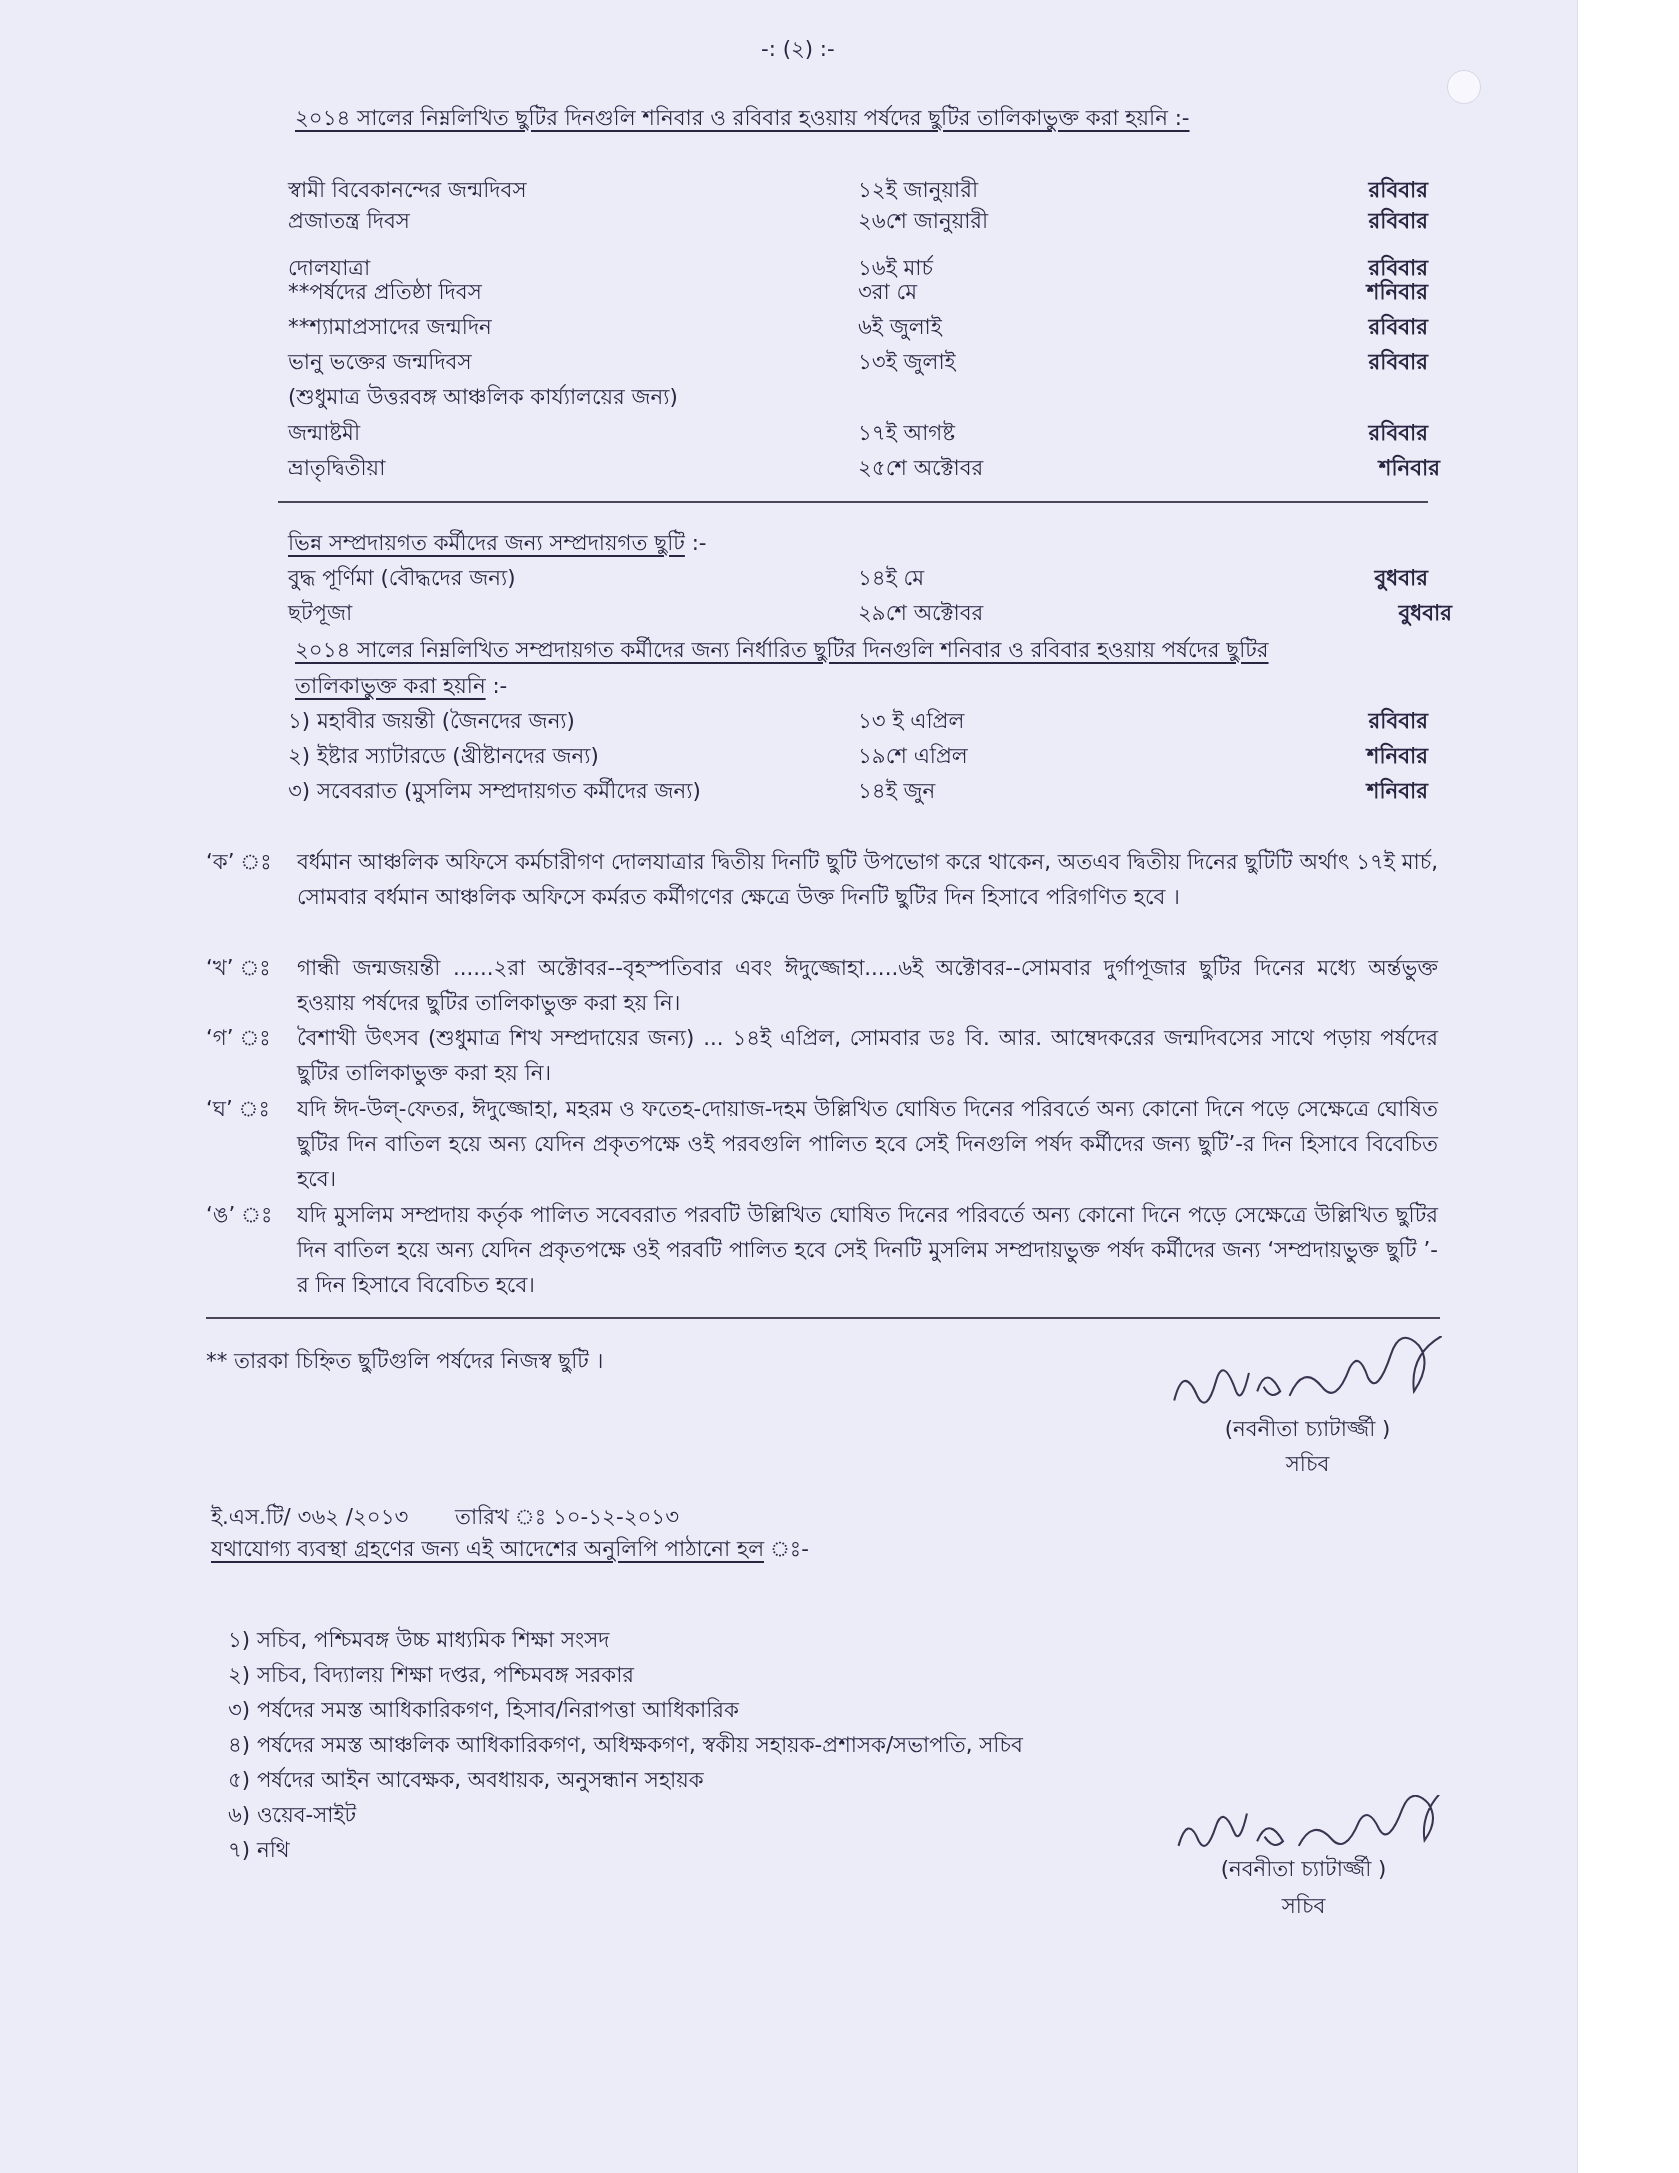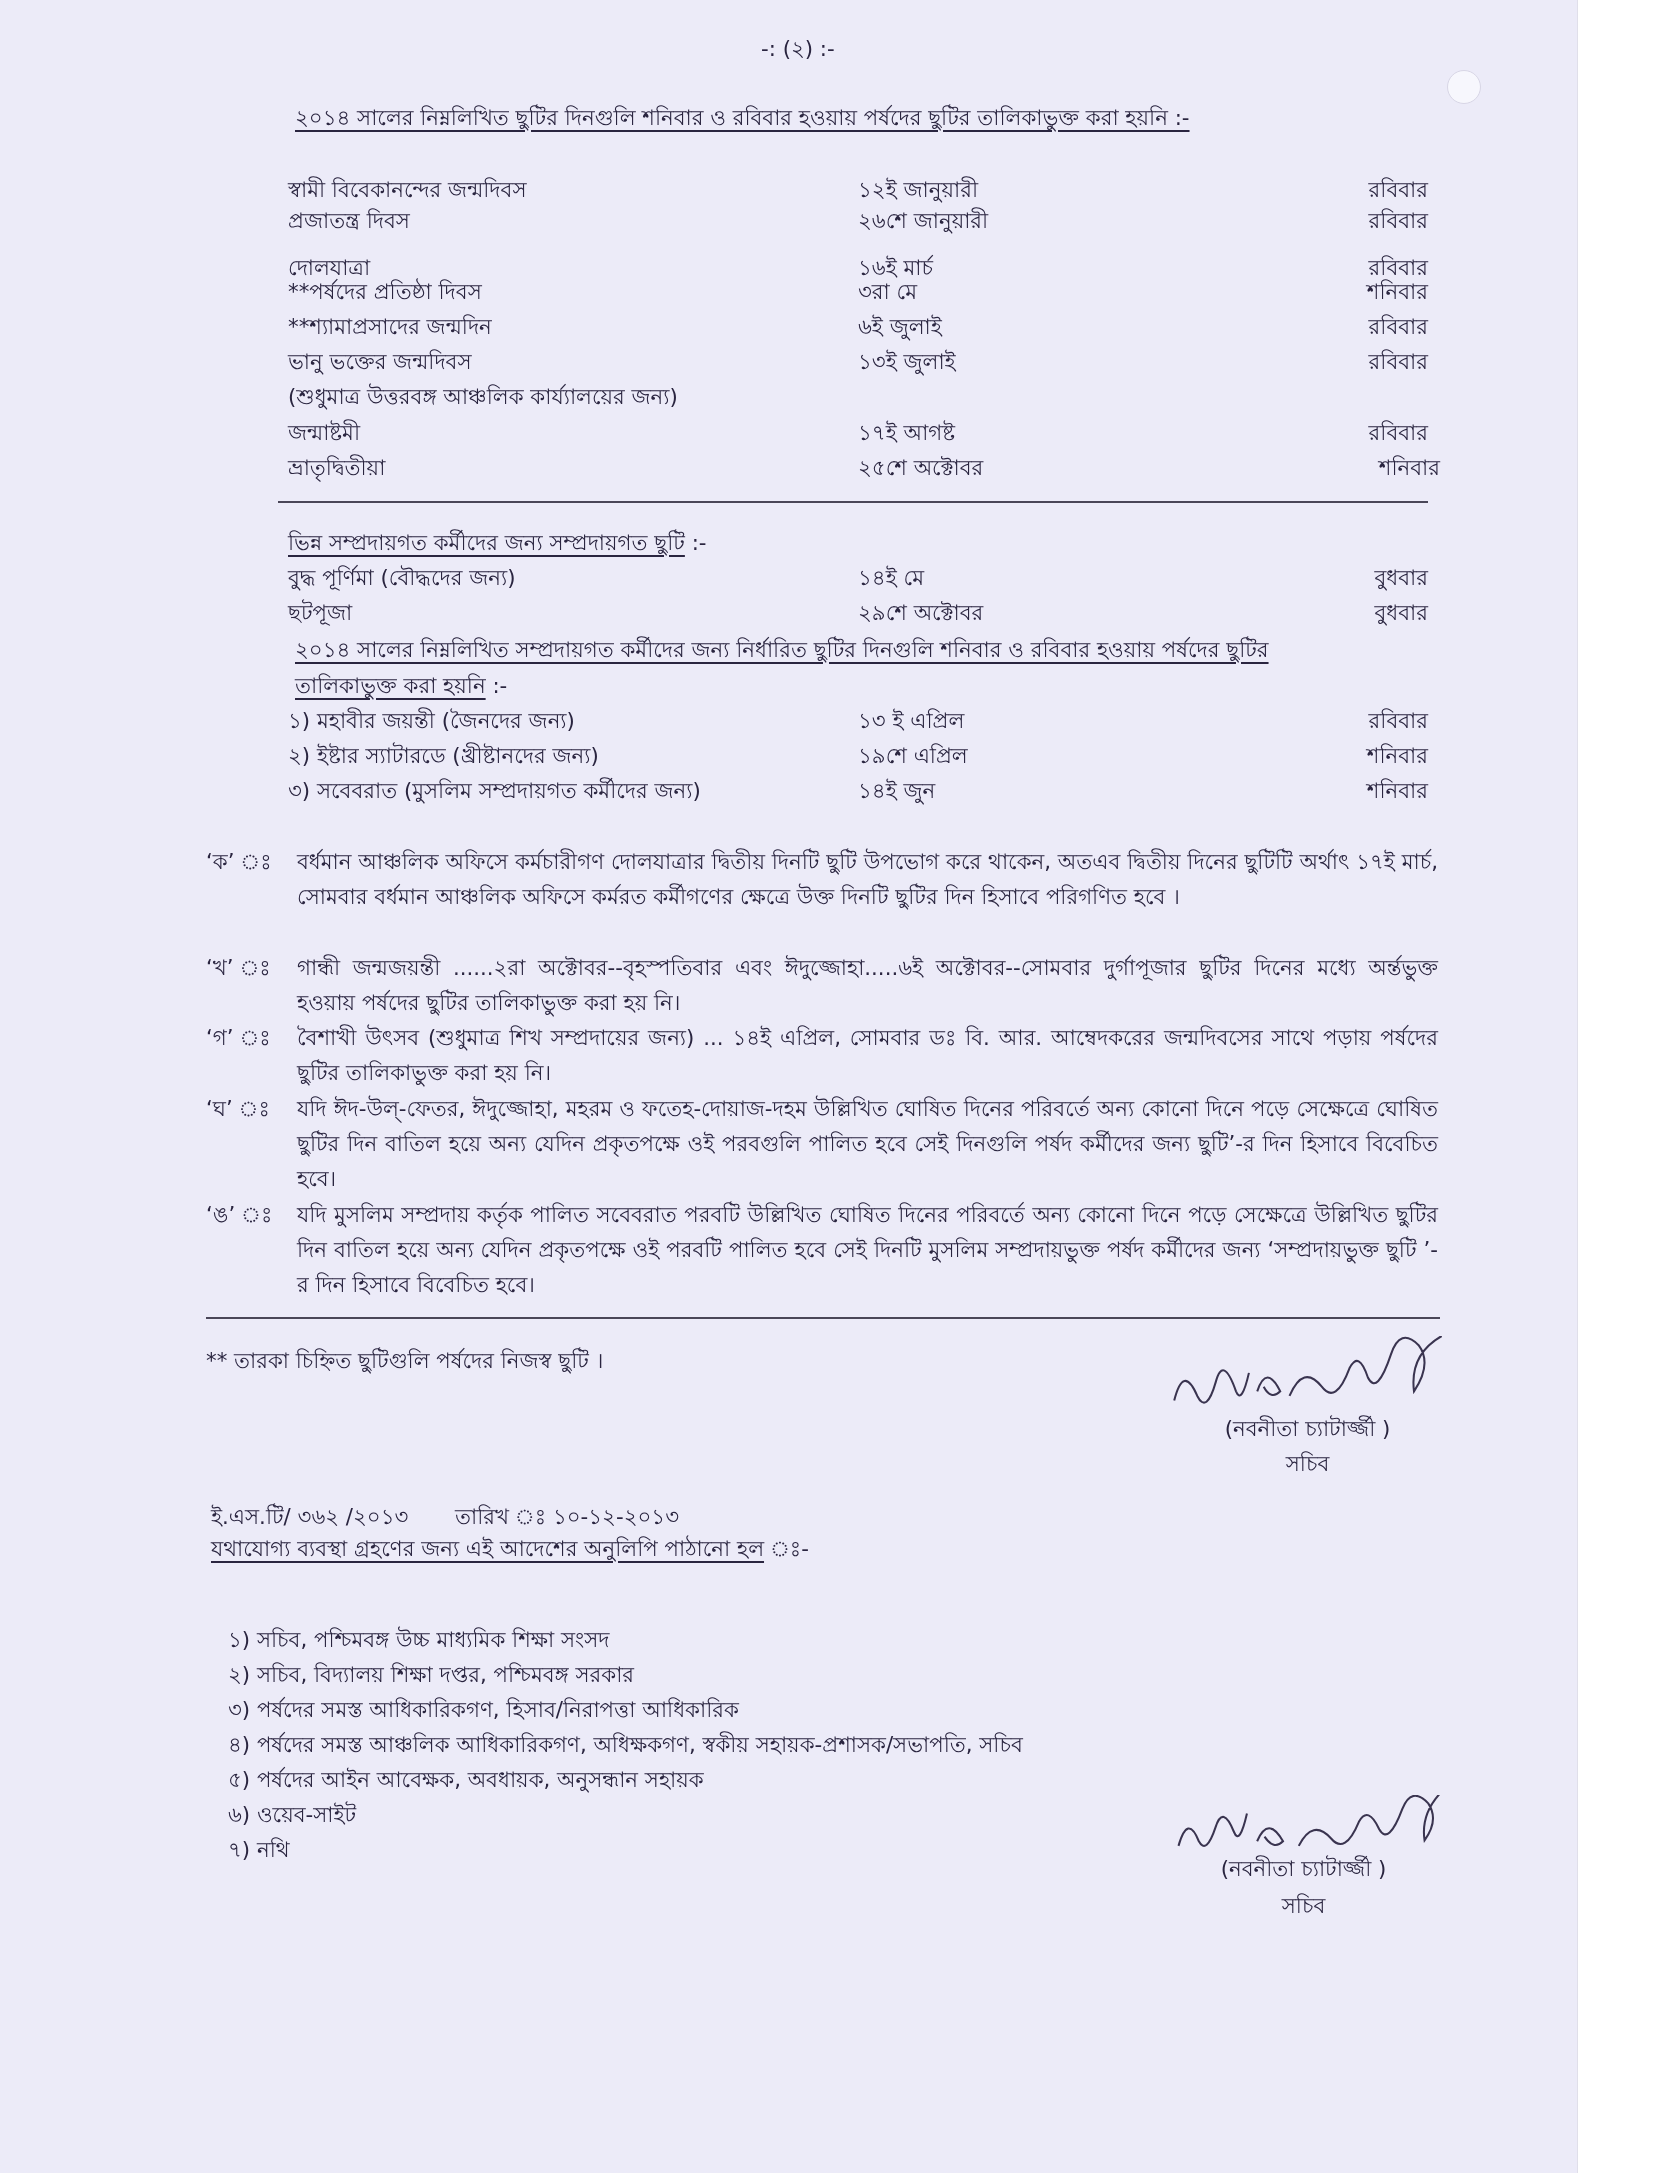--- a/index.html
+++ b/index.html
@@ -17,21 +17,21 @@
   .punch {
     position:absolute; left:1447px; top:70px; width:32px; height:32px;
     border-radius:50%; background:#f7f7fd; border:0.9px solid #d8d6e6;
   }
   .t { position:absolute; font-size:21.3px; line-height:28px; white-space:nowrap; }
   .u { text-decoration:underline; text-underline-offset:4.6px;text-align:right; }
   .rule { position:absolute; height:1.9px; background:#4a4658; }
   .row { position:absolute; left:0; width:100%; height:28px; }
   .c1 { position:absolute; left:288px; }
   .c2 { position:absolute; left:858px; }
-  .c3 { position:absolute; right:0; text-align:left; }
+  .c3 { position:absolute; right:0; text-align:left;font-weight:bold; }
   .note { position:absolute; left:206px; width:1234px; }
   .note .lbl { position:absolute; left:0; top:0; font-size:21.3px; line-height:35px; }
   .note .body { position:absolute; left:91px; width:1141px; font-size:21.3px; line-height:35px; text-align:justify; }
   .sig-scribble { position:absolute; }
   ol.copies { list-style:none; margin:17px; padding:0; position:absolute; left:211px; top:1605px; }
   ol.copies li { font-size:21.3px; line-height:35px; white-space:nowrap; }
 </style>
 </head>
 <body>
 
@@ -92,21 +92,21 @@
 
   <div class="t" style="left:288px;top:529px;">
     <span class="u">ভিন্ন সম্প্রদায়গত কর্মীদের জন্য সম্প্রদায়গত ছুটি</span><span> :-</span>
   </div>
   <div style="position:absolute;left:0;top:564px;width:1428px;">
     <div class="row t" style="top:0;">
       <span class="c1">বুদ্ধ পূর্ণিমা (বৌদ্ধদের জন্য)</span>
       <span class="c2">১৪ই মে</span>
       <span class="c3">বুধবার</span>
     </div>
-    <div class="row t" style="top:35px;">
+    <div class="row t" style="top:35px;padding-left:24px;">
       <span class="c1">ছটপূজা</span>
       <span class="c2">২৯শে অক্টোবর</span>
       <span class="c3">বুধবার</span>
     </div>
   </div>
 
   <div class="t u" style="left:295px;top:636px;">২০১৪ সালের নিম্নলিখিত সম্প্রদায়গত কর্মীদের জন্য নির্ধারিত ছুটির দিনগুলি শনিবার ও রবিবার হওয়ায় পর্ষদের ছুটির</div>
   <div class="t" style="left:295px;top:672px;">
     <span class="u">তালিকাভুক্ত করা হয়নি</span><span> :-</span>
   </div>

